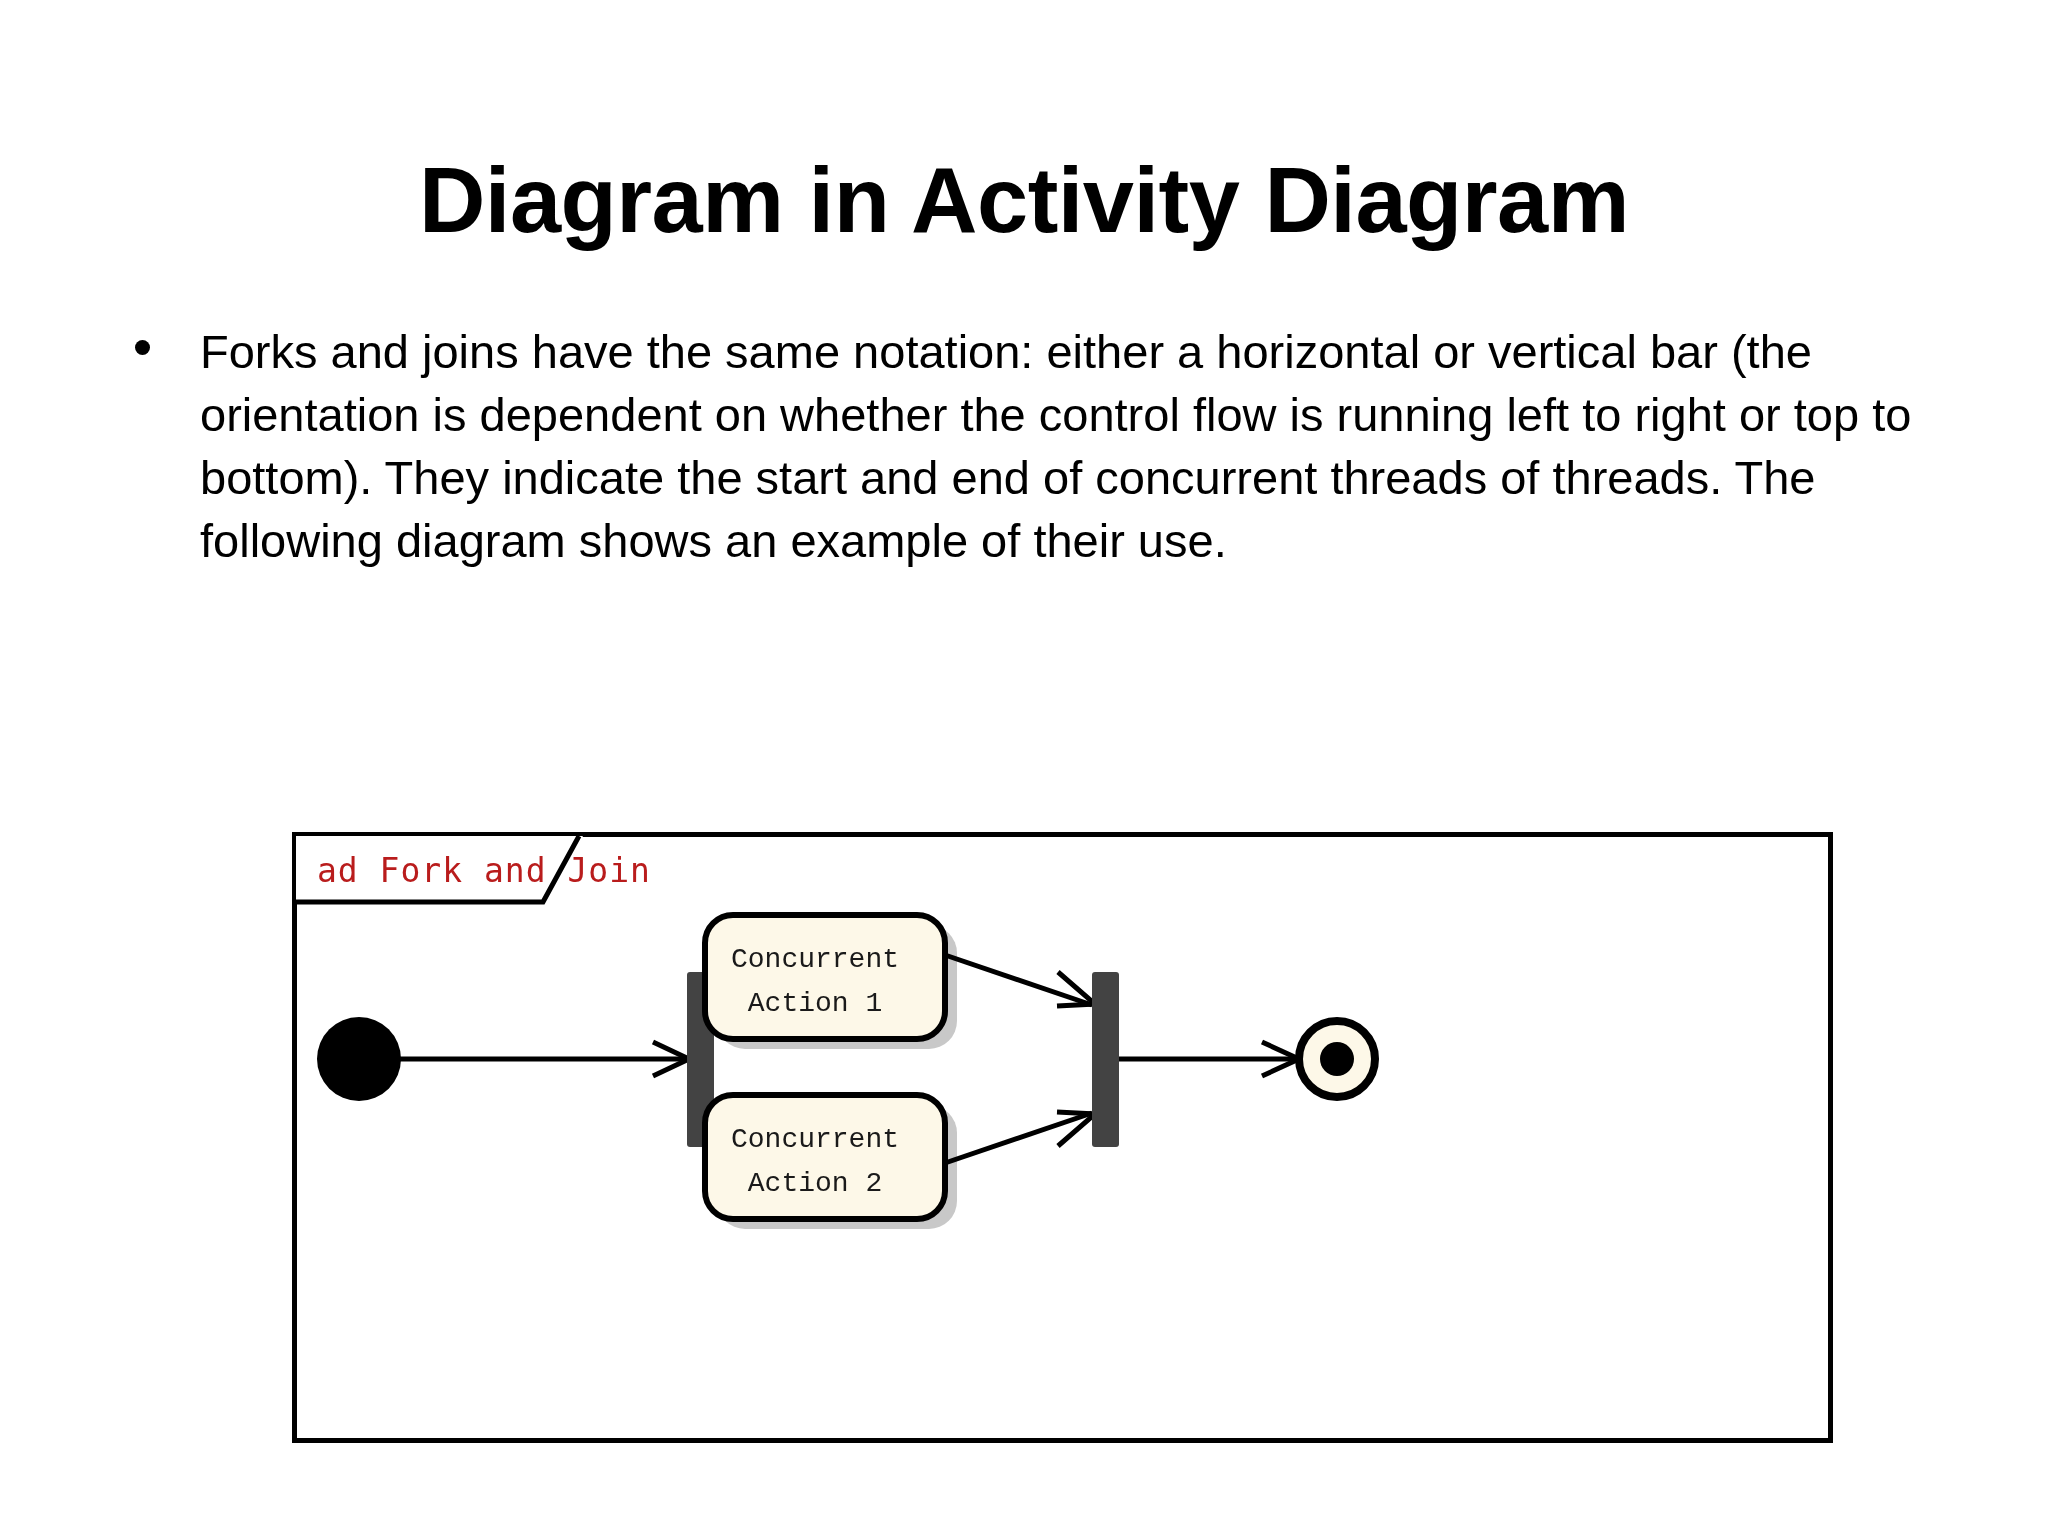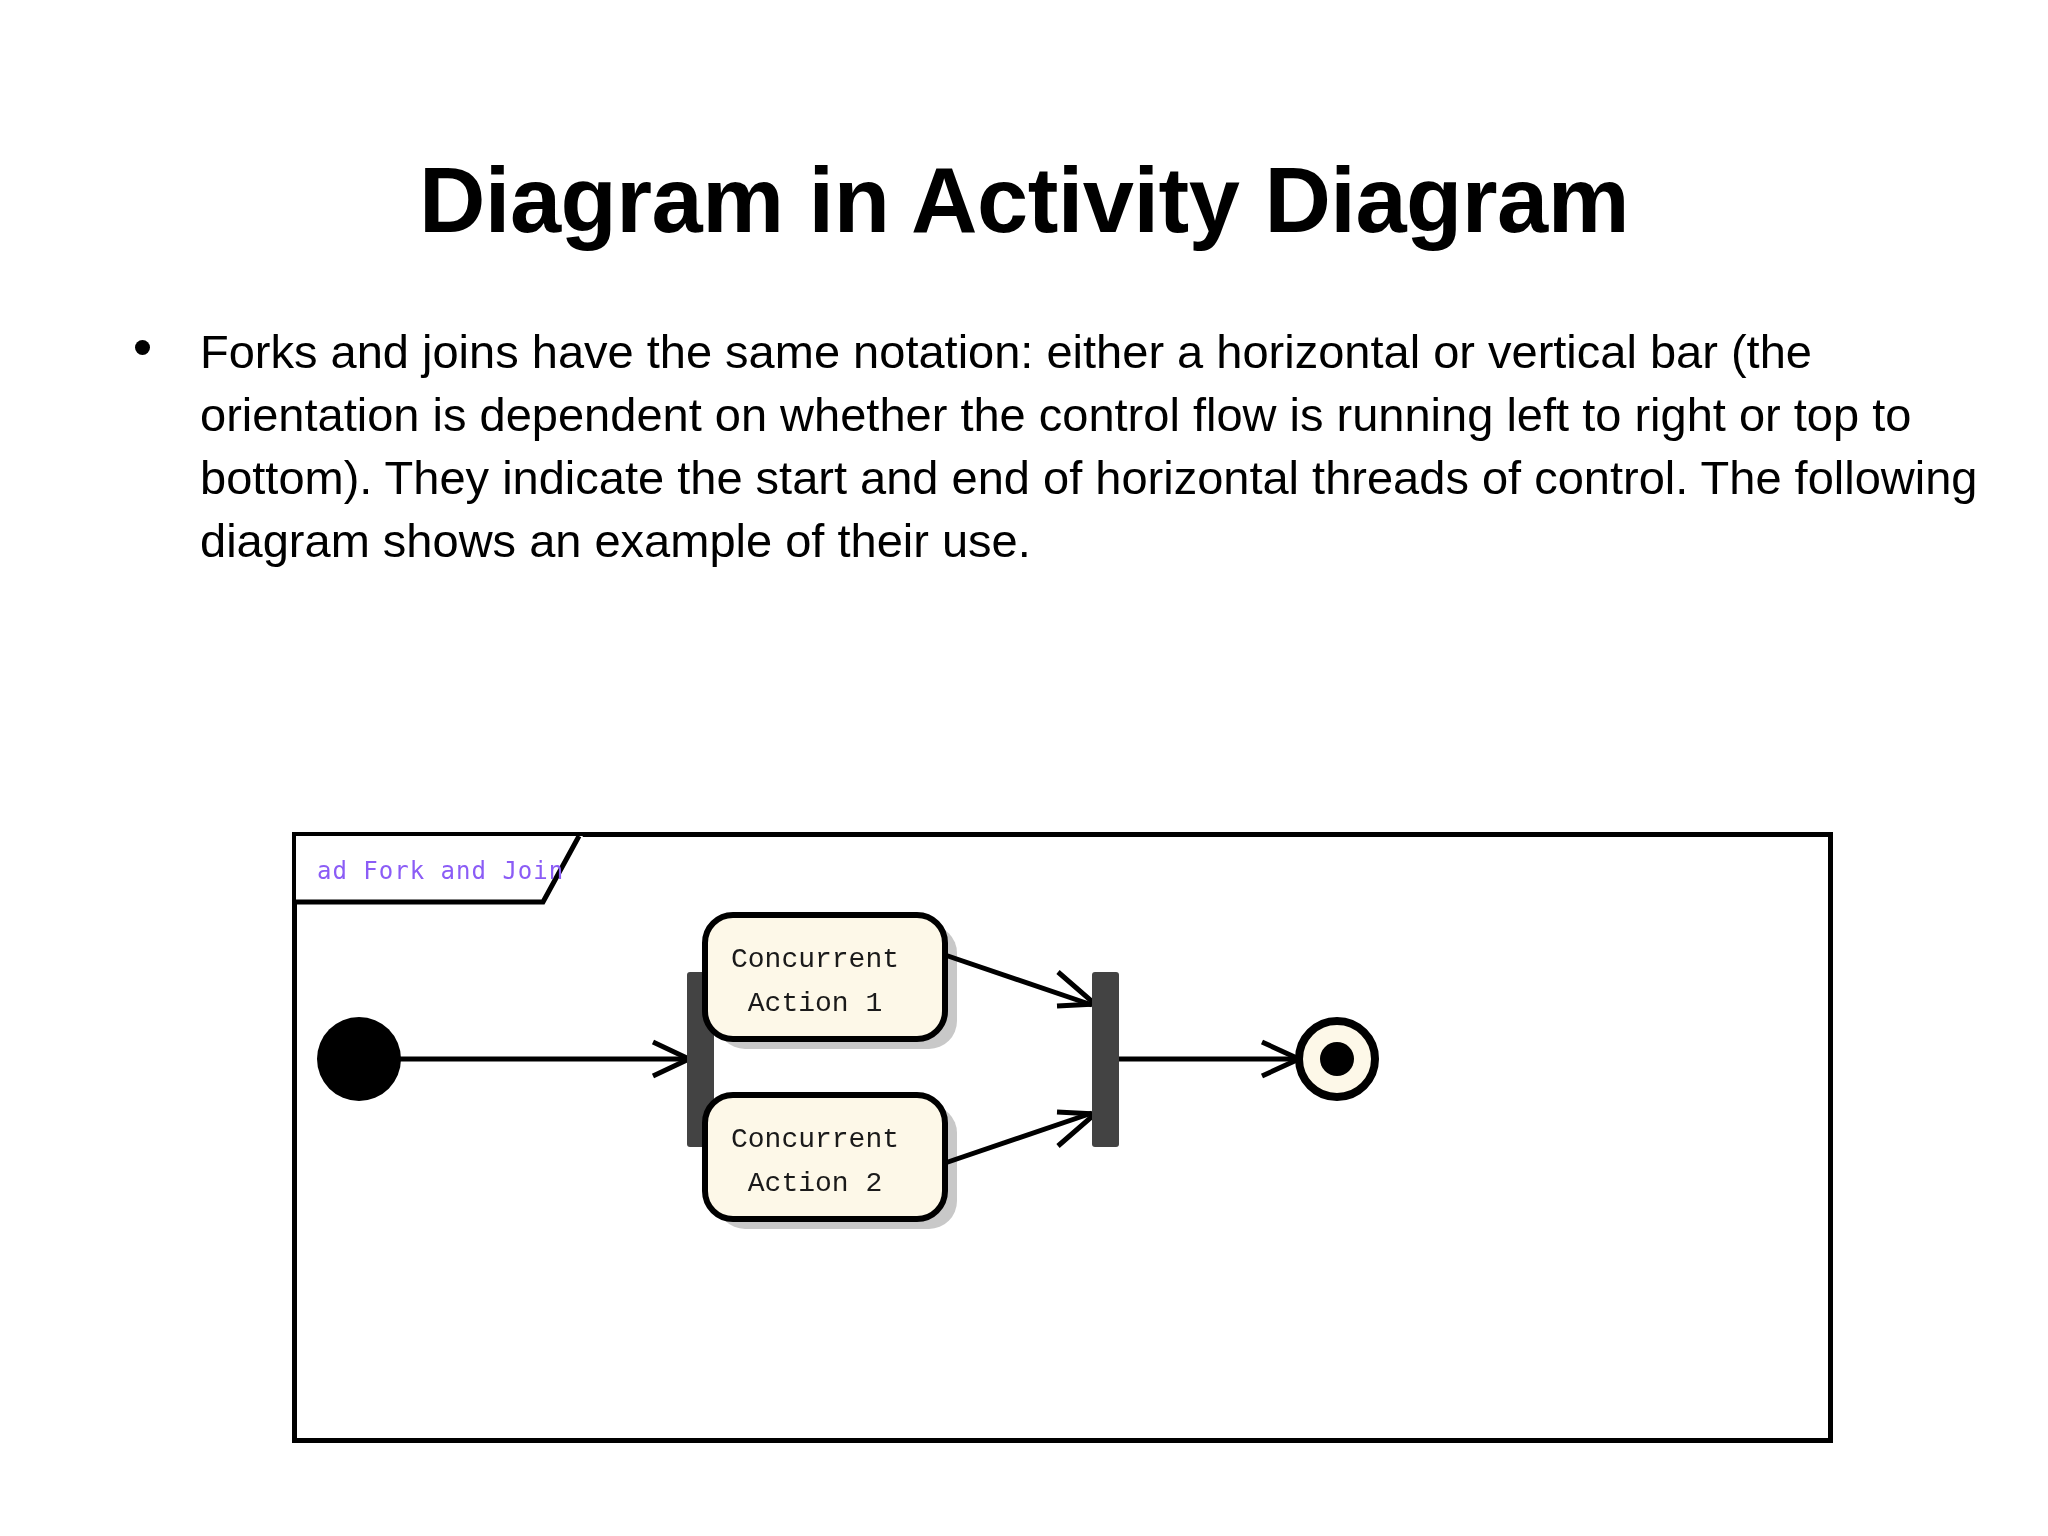--- a/index.html
+++ b/index.html
@@ -82,24 +82,24 @@
     top: -1px;
     width: 345px;
     height: 76px;
   }
   #frame-tab svg { display: block; }
   #frame-label {
     position: absolute;
     left: 20px;
     top: 14px;
     font-family: "DejaVu Sans Mono", monospace;
-    font-size: 24px;
+    font-size: 33px;
     line-height: 40px;
     letter-spacing: 1px;
-    color: #8b5cf6;
+    color: #b91c1c;
     white-space: nowrap;
   }
 
   
   #uml-canvas {
     position: absolute;
     left: 0;
     top: 0;
     width: 1541px;
     height: 611px;
@@ -121,21 +121,21 @@
   #action-2-label { left: 398px; top: 281px; width: 240px; }
 </style>
 </head>
 <body>
 
 <h1 id="slide-title">Diagram in Activity Diagram</h1>
 
 <div id="body-block">
   <div class="bullet-row">
     <span class="bullet-dot"></span>
-    <div id="bullet-paragraph">Forks and joins have the same notation: either a horizontal or vertical bar (the orientation is dependent on whether the control flow is running left to right or top to bottom). They indicate the start and end of horizontal threads of control. The following diagram shows an example of their use.</div>
+    <div id="bullet-paragraph">Forks and joins have the same notation: either a horizontal or vertical bar (the orientation is dependent on whether the control flow is running left to right or top to bottom). They indicate the start and end of concurrent threads of threads. The following diagram shows an example of their use.</div>
   </div>
 </div>
 
 <div id="uml-frame">
 
   <div id="frame-tab">
     <svg width="345" height="76" viewBox="0 0 345 76">
       <path d="M 0 0 L 287 0 L 345 0 L 287 0 L 287 0 L 250 66 L 0 66 Z" fill="#ffffff" stroke="none"></path>
       <path d="M 283 0 L 247 66 L 0 66" fill="none" stroke="#000000" stroke-width="5"></path>
     </svg>

